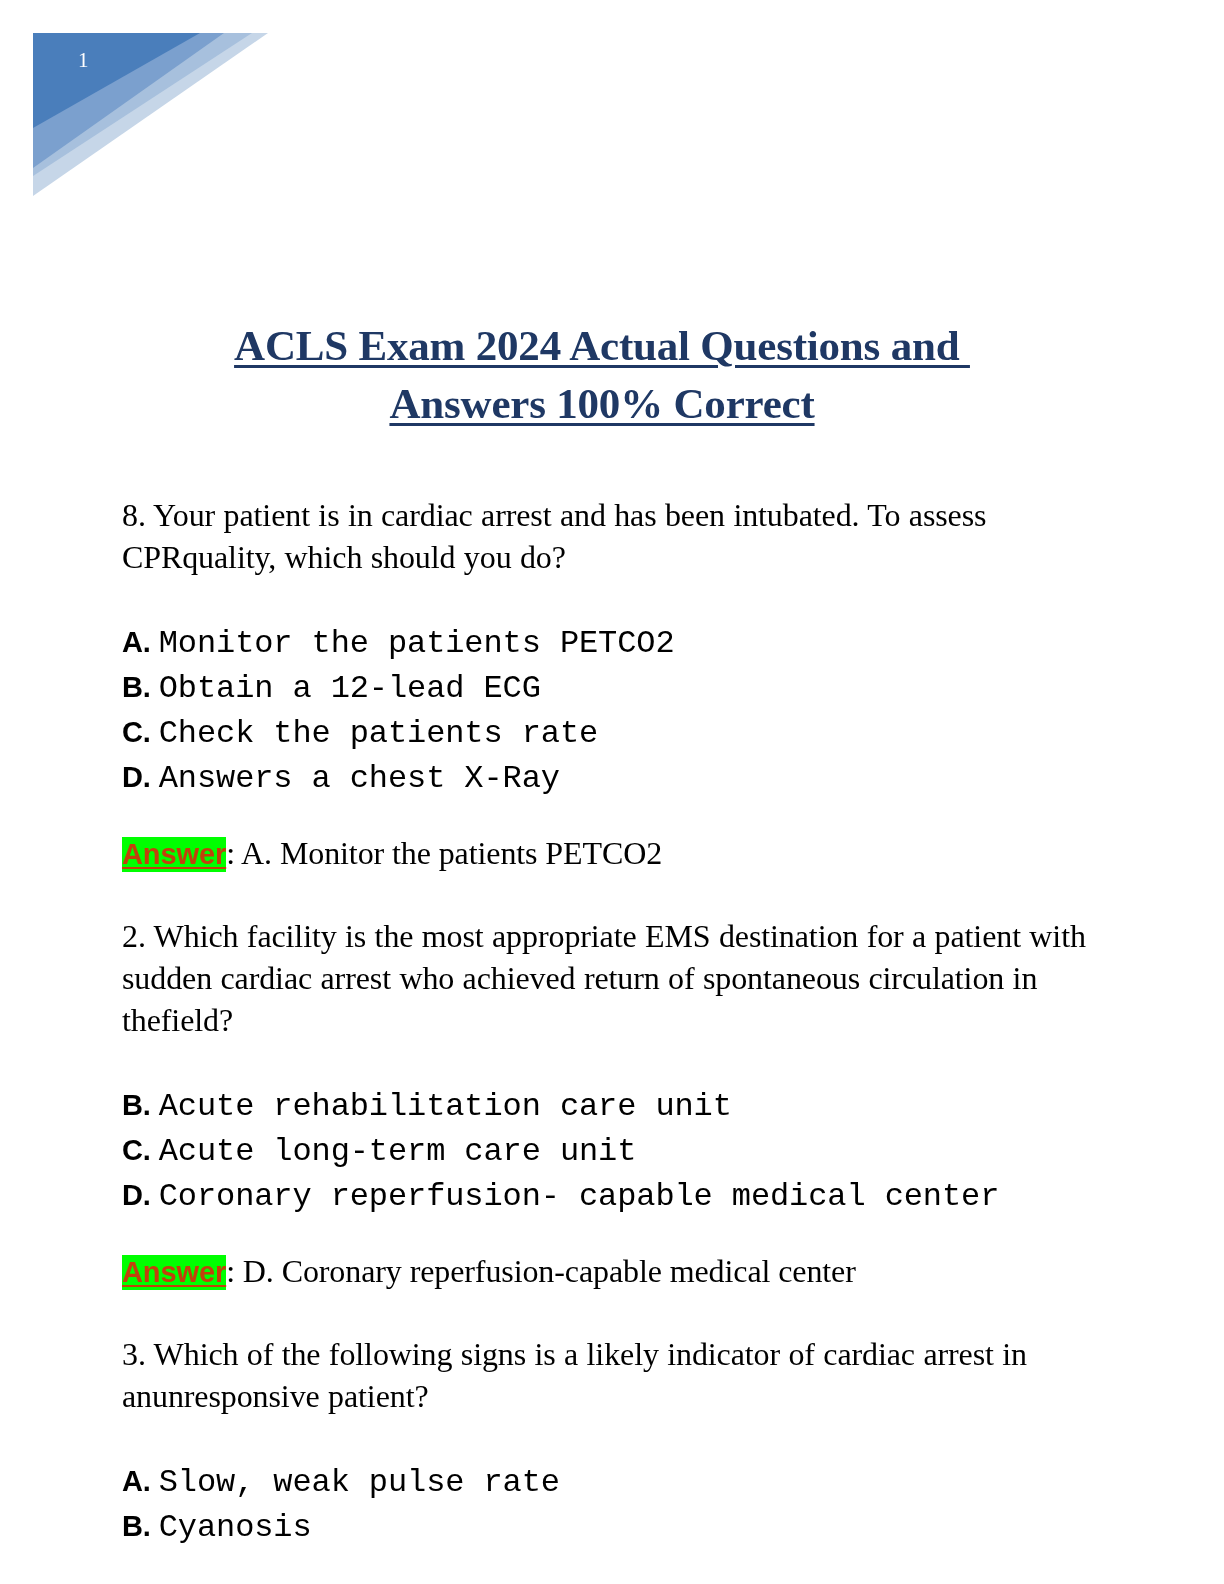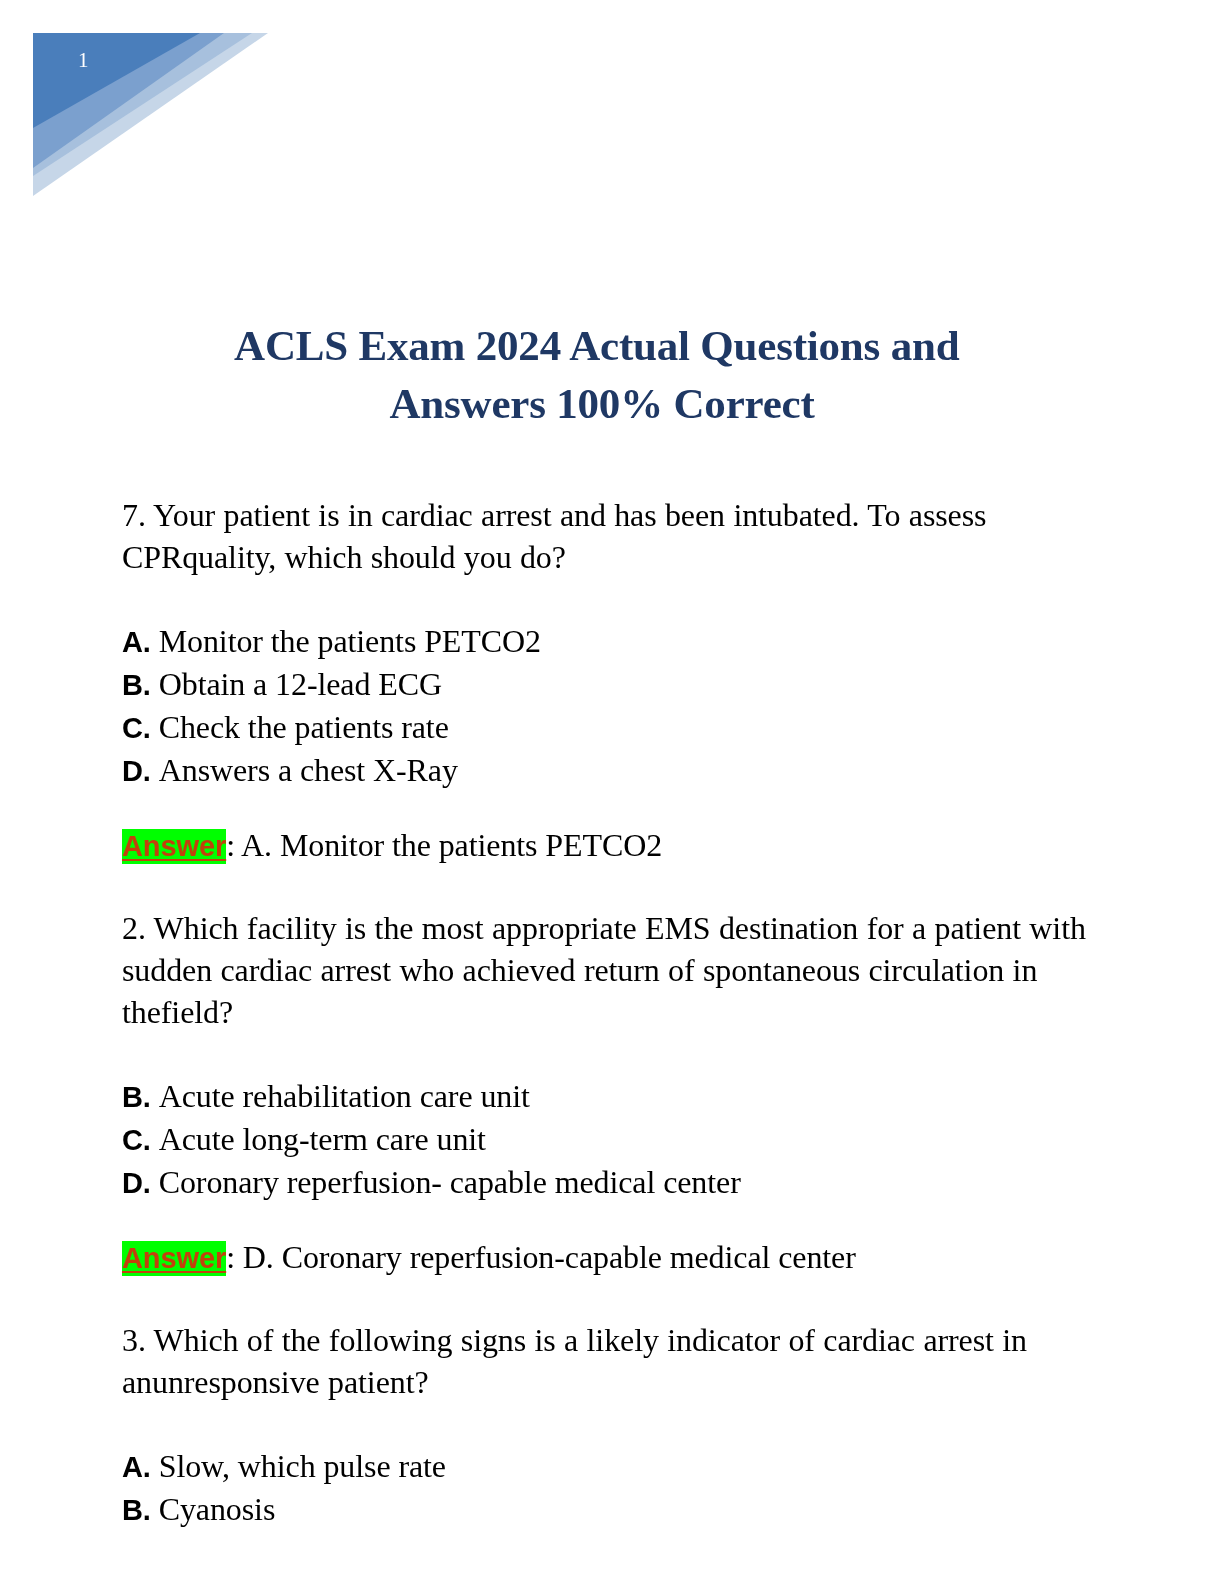--- a/index.html
+++ b/index.html
@@ -59,20 +59,21 @@
     text-align: center;
     font-family: "Liberation Serif", "DejaVu Serif", serif;
     font-weight: bold;
     font-size: 43px;
     line-height: 58px;
     color: #1F3864;
     letter-spacing: -0.2px;
   }
   .doc-title .tline {
     display: inline-block;
+    text-decoration: underline;
     text-decoration-thickness: 3px;
     text-underline-offset: 5px;
     white-space: pre;
   }
 
   .content {
     position: absolute;
     left: 122px;
     top: 494px;
     width: 975px;
@@ -101,21 +102,21 @@
     line-height: 42px;
     letter-spacing: -0.1px;
     white-space: nowrap;
   }
   .opt-letter {
     font-family: "Liberation Sans", "DejaVu Sans", sans-serif;
     font-weight: bold;
     font-size: 29px;
   }
   .opt-text {
-    font-family: Liberation Serif, serif;
+    font-family: Liberation Mono, monospace;
   }
 
   .answer-line {
     font-size: 32px;
     line-height: 42px;
     letter-spacing: -0.1px;
     white-space: nowrap;
   }
   .answer-label {
     font-family: "Liberation Sans", "DejaVu Sans", sans-serif;
@@ -149,21 +150,21 @@
   </div>
 
   <h1 class="doc-title">
     <span class="tline">ACLS Exam 2024 Actual Questions and </span><br>
     <span class="tline">Answers 100% Correct</span>
   </h1>
 
   <div class="content">
 
     <div class="question-block">
-      <p class="q-stem">7. Your patient is in cardiac arrest and has been intubated. To assess CPRquality, which should you do?</p>
+      <p class="q-stem">8. Your patient is in cardiac arrest and has been intubated. To assess CPRquality, which should you do?</p>
       <ul class="options">
         <li class="option"><span class="opt-letter">A.</span> <span class="opt-text">Monitor the patients PETCO2</span></li>
         <li class="option"><span class="opt-letter">B.</span> <span class="opt-text">Obtain a 12-lead ECG</span></li>
         <li class="option"><span class="opt-letter">C.</span> <span class="opt-text">Check the patients rate</span></li>
         <li class="option"><span class="opt-letter">D.</span> <span class="opt-text">Answers a chest X-Ray</span></li>
       </ul>
       <p class="answer-line"><span class="answer-label">Answer</span><span class="answer-text">: A. Monitor the patients PETCO2</span></p>
     </div>
 
     <div class="question-block">
@@ -172,19 +173,19 @@
         <li class="option"><span class="opt-letter">B.</span> <span class="opt-text">Acute rehabilitation care unit</span></li>
         <li class="option"><span class="opt-letter">C.</span> <span class="opt-text">Acute long-term care unit</span></li>
         <li class="option"><span class="opt-letter">D.</span> <span class="opt-text">Coronary reperfusion- capable medical center</span></li>
       </ul>
       <p class="answer-line"><span class="answer-label">Answer</span><span class="answer-text">: D. Coronary reperfusion-capable medical center</span></p>
     </div>
 
     <div class="question-block">
       <p class="q-stem">3. Which of the following signs is a likely indicator of cardiac arrest in anunresponsive patient?</p>
       <ul class="options">
-        <li class="option"><span class="opt-letter">A.</span> <span class="opt-text">Slow, which pulse rate</span></li>
+        <li class="option"><span class="opt-letter">A.</span> <span class="opt-text">Slow, weak pulse rate</span></li>
         <li class="option"><span class="opt-letter">B.</span> <span class="opt-text">Cyanosis</span></li>
       </ul>
     </div>
 
   </div>
 </div>
 
 </body></html>

